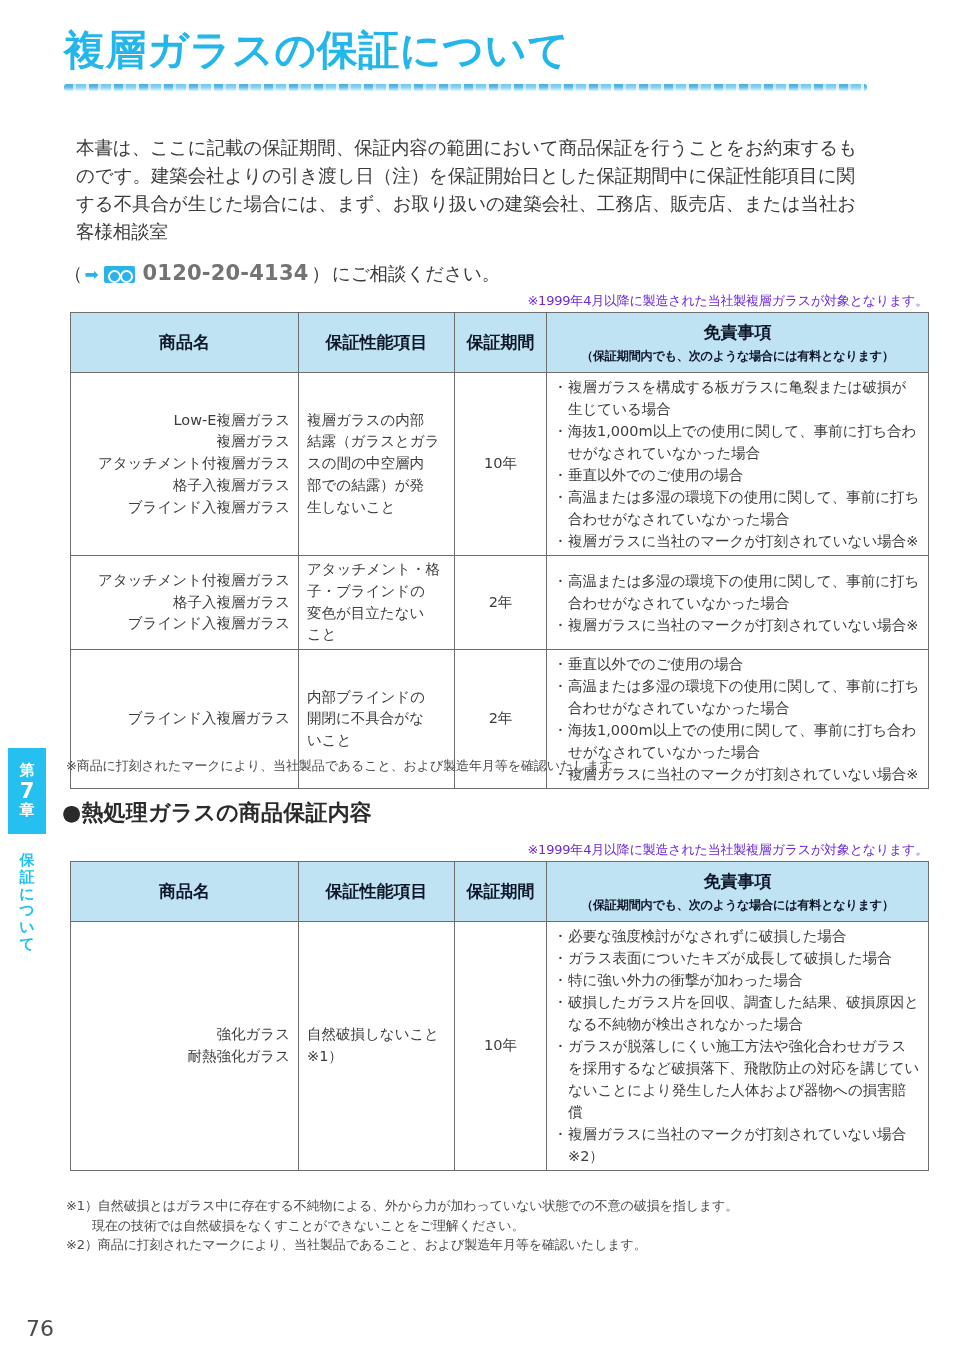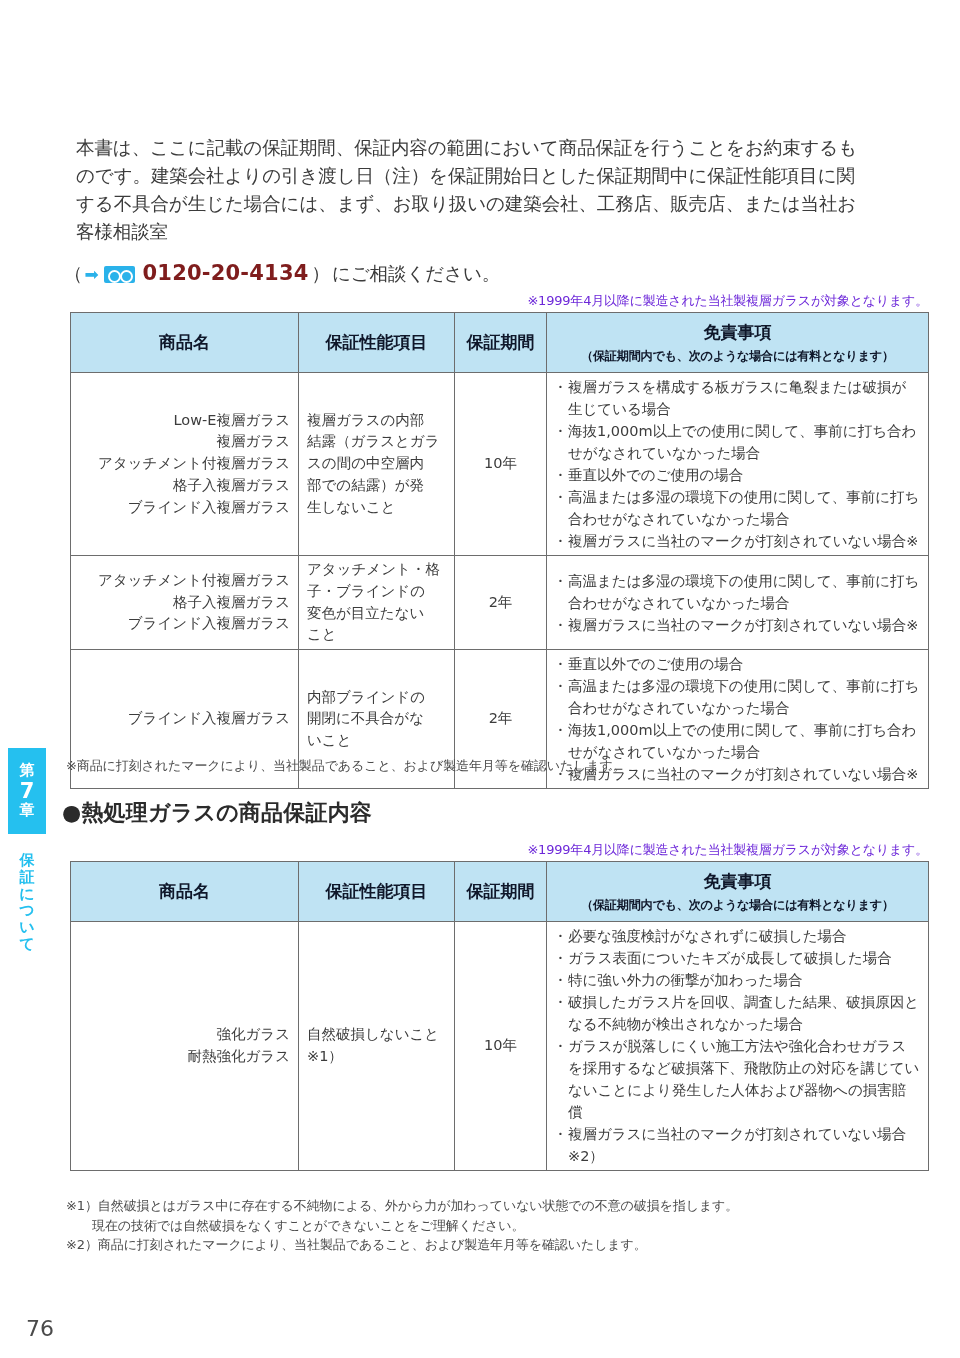--- a/index.html
+++ b/index.html
@@ -75,21 +75,21 @@
     content: "";
     position: absolute; top: 4px;
     width: 9px; height: 9px;
     border: 2px solid #ffffff;
     border-radius: 50%;
     background: transparent;
   }
   .freedial-icon::before { left: 4px; }
   .freedial-icon::after  { left: 16px; }
   .phone-number {
-    color: #7f1d1d; font-weight: 600; font-size: 21px; letter-spacing: 0.2px;
+    color: #737373; font-weight: 600; font-size: 21px; letter-spacing: 0.2px;
     margin-right: 1px;
   }
   .paren { color: #3b3b3b; }
   .note-small {
     position: absolute; left: 64px; top: 222px; width: 830px;
     font-size: 12.5px; color: #4a4a4a; line-height: 1.4;
     letter-spacing: -0.1px;
   }
 
   
@@ -207,20 +207,24 @@
   .page-number {
     position: absolute; left: 26px; top: 1316px;
     font-size: 22px; color: #4a4a4a; font-weight: 500;
   }
 </style>
 </head>
 <body>
 
 <div class="page">
 
+  <div class="title-block">
+    <h1 class="page-title">複層ガラスの保証について</h1>
+    <div class="title-rule"></div>
+  </div>
 
   <div class="intro">
     <p>本書は、ここに記載の保証期間、保証内容の範囲において商品保証を行うことをお約束するものです。建築会社よりの引き渡し日（注）を保証開始日とした保証期間中に保証性能項目に関する不具合が生じた場合には、まず、お取り扱いの建築会社、工務店、販売店、または当社お客様相談室</p>
     <div class="phone-line">
       <span class="paren">（</span>
       <span class="arrow-icon">➡</span>
       <span class="freedial-icon"></span>
       <span class="phone-number">0120-20-4134</span>
       <span class="paren">）</span>
       <span class="paren">にご相談ください。</span>

